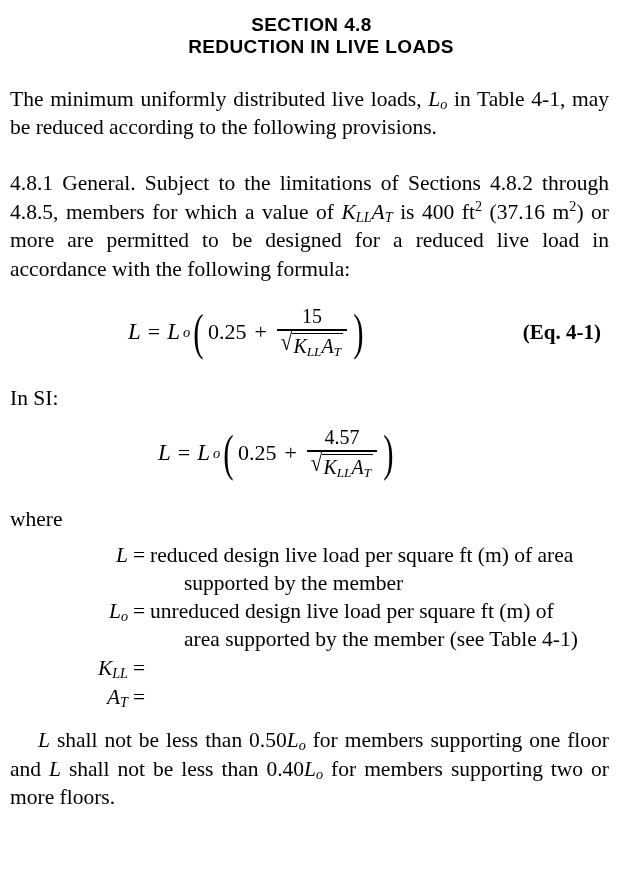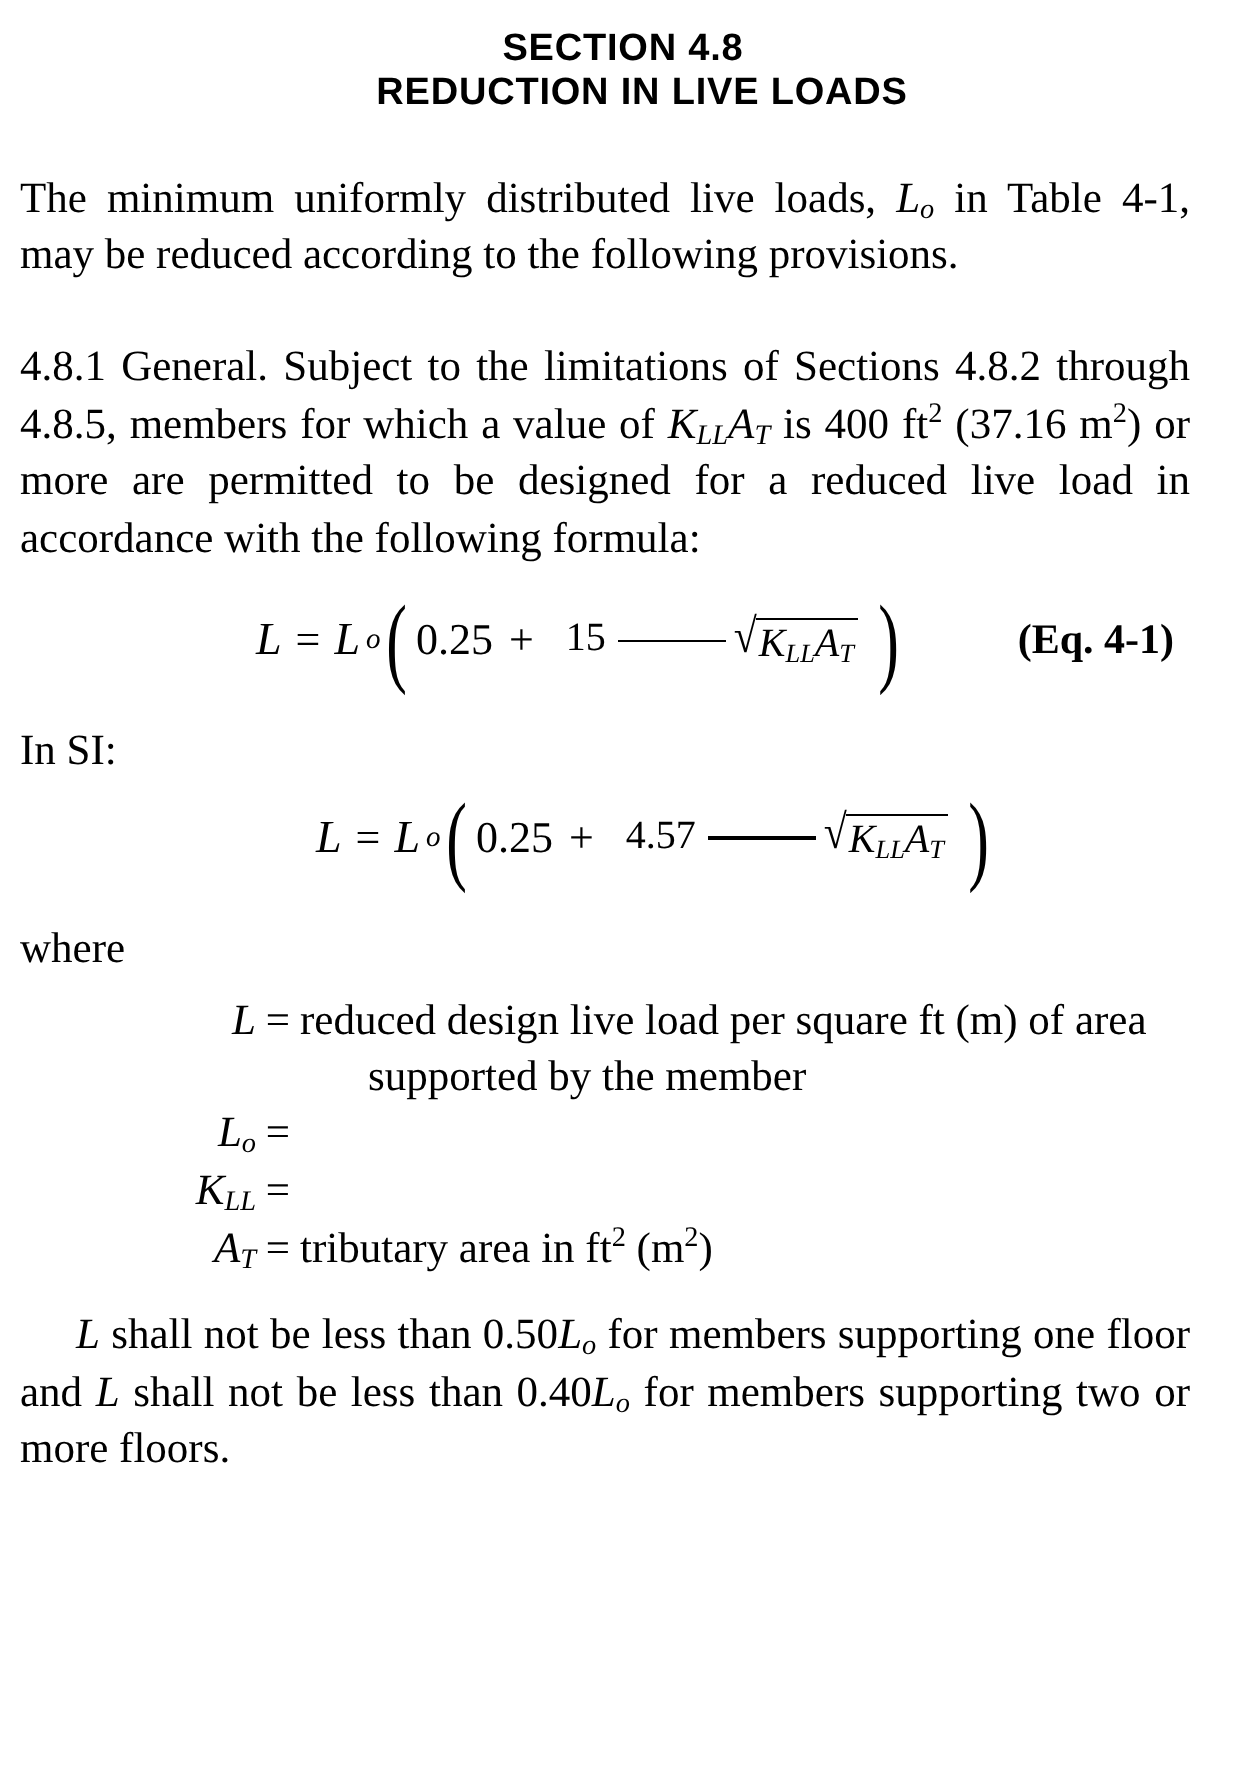--- a/index.html
+++ b/index.html
@@ -28,21 +28,21 @@
     font-size: 19px;
     letter-spacing: 0.4px;
     line-height: 1.18;
     margin: 14px 0 0 0;
   }
   .section-head .line2 {
     display: block;
     padding-left: 19px;
   }
   .body-block {
-    margin: 0 28px 0 10px;
+    margin: 0 14px 0 10px;
   }
   p.para {
     font-size: 21.5px;
     line-height: 1.33;
     text-align: justify;
     margin: 0;
     text-indent: 0;
   }
   p.intro {
     margin-top: 26px;
@@ -111,21 +111,21 @@
   .inner {
     display: flex;
     align-items: center;
     margin: 0 1px;
   }
   .plus {
     margin: 0 8px;
   }
   .frac {
     display: inline-flex;
-    flex-direction: row;
+    flex-direction: column;
     align-items: center;
     vertical-align: middle;
     margin: 0 2px;
   }
   .frac .num {
     font-size: 20px;
     padding: 0 6px 1px 6px;
   }
   .frac .bar {
     height: 1.5px;
@@ -279,31 +279,31 @@
 
       <div class="defrow">
         <span class="defsym"><span>L</span><sub></sub></span>
         <span class="defeq">=</span>
         <span class="deftext"><span>reduced design live load per square ft (m) of area</span><span class="cont">supported by the member</span></span>
       </div>
 
       <div class="defrow">
         <span class="defsym"><span>L</span><sub>o</sub></span>
         <span class="defeq">=</span>
+        <span class="deftext"><span>unreduced design live load per square ft (m) of</span><span class="cont">area supported by the member (see Table 4-1)</span></span>
       </div>
 
       <div class="defrow">
         <span class="defsym"><span>K</span><sub>LL</sub></span>
         <span class="defeq">=</span>
       </div>
 
       <div class="defrow">
         <span class="defsym"><span>A</span><sub>T</sub></span>
         <span class="defeq">=</span>
-        <span class="deftext"><span>tributary area in ft</span><sup>2</sup><span> (m</span><sup>2</sup><span>)</span></span>
       </div>
 
     </div>
 
     <p class="para closing"><span class="ital">L</span><span> shall not be less than 0.50</span><span class="ital">L</span><sub class="ital">o</sub><span> for members supporting one floor and </span><span class="ital">L</span><span> shall not be less than 0.40</span><span class="ital">L</span><sub class="ital">o</sub><span> for members supporting two or more floors.</span></p>
 
   </div>
 </div>
 
 </body></html>

